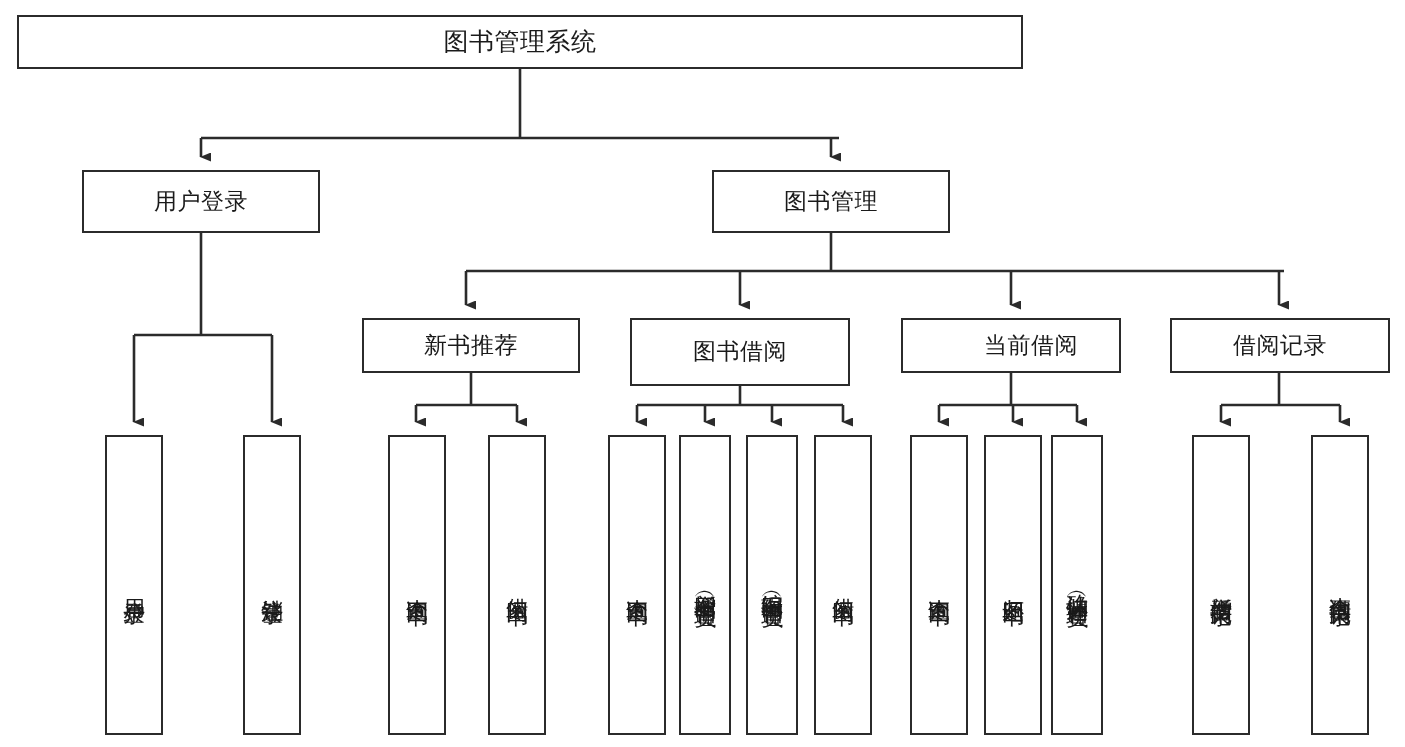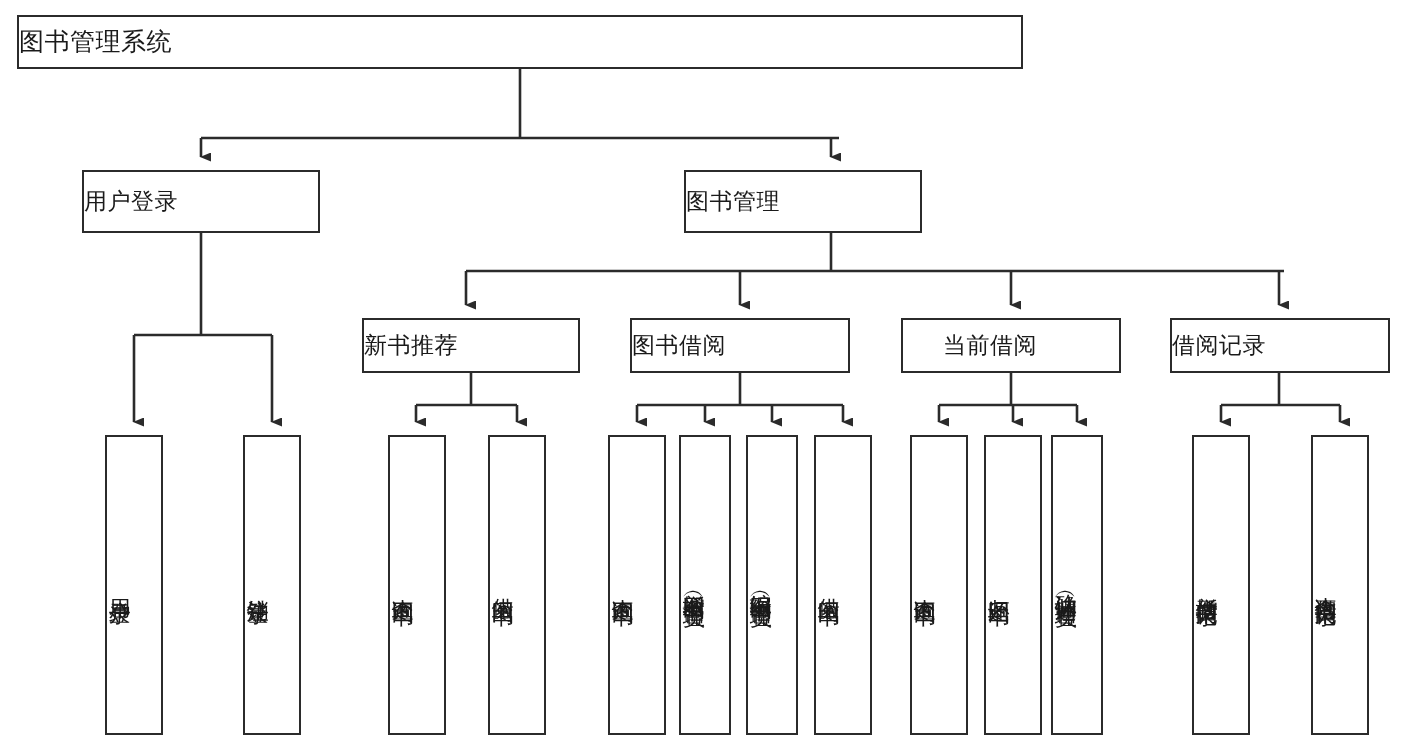--- a/index.html
+++ b/index.html
@@ -27,21 +27,21 @@
     width: 1405px;
     height: 747px;
   }
   .node-box {
     position: absolute;
     box-sizing: border-box;
     border: 2px solid #2b2b2b;
     background: #ffffff;
     display: flex;
     align-items: center;
-    justify-content: flex-start;
+    justify-content: center;
     color: #1a1a1a;
   }
   .node-label {
     display: block;
     text-align: center;
     letter-spacing: 0.5px;
     line-height: 1.12;
     white-space: nowrap;
     color: #1a1a1a;
   }
@@ -133,28 +133,28 @@
     </g>
   </svg>
 
   <div class="node-box horizontal level-root" style="left: 17px; top: 15px; width: 1006px; height: 54px;">
     <span class="node-label">图书管理系统</span>
   </div>
 
   <div class="node-box horizontal level-2" style="left: 82px; top: 170px; width: 238px; height: 63px;">
     <span class="node-label">用户登录</span>
   </div>
-  <div class="node-box horizontal level-2" style="left: 684px; top: 170px; width: 238px; height: 63px;">
+  <div class="node-box horizontal level-2" style="left: 712px; top: 170px; width: 238px; height: 63px;">
     <span class="node-label">图书管理</span>
   </div>
 
   <div class="node-box horizontal level-3" style="left: 362px; top: 318px; width: 218px; height: 55px;">
     <span class="node-label">新书推荐</span>
   </div>
-  <div class="node-box horizontal level-3" style="left: 630px; top: 318px; width: 220px; height: 55px;">
+  <div class="node-box horizontal level-3" style="left: 630px; top: 318px; width: 220px; height: 68px;">
     <span class="node-label">图书借阅</span>
   </div>
   <div class="node-box horizontal level-3" style="left: 901px; top: 318px; width: 220px; height: 55px; padding-left: 40px;">
     <span class="node-label">当前借阅</span>
   </div>
   <div class="node-box horizontal level-3" style="left: 1170px; top: 318px; width: 220px; height: 55px;">
     <span class="node-label">借阅记录</span>
   </div>
 
   <div class="node-box vertical level-leaf" style="left: 105px; top: 435px; width: 58px; height: 300px;">

